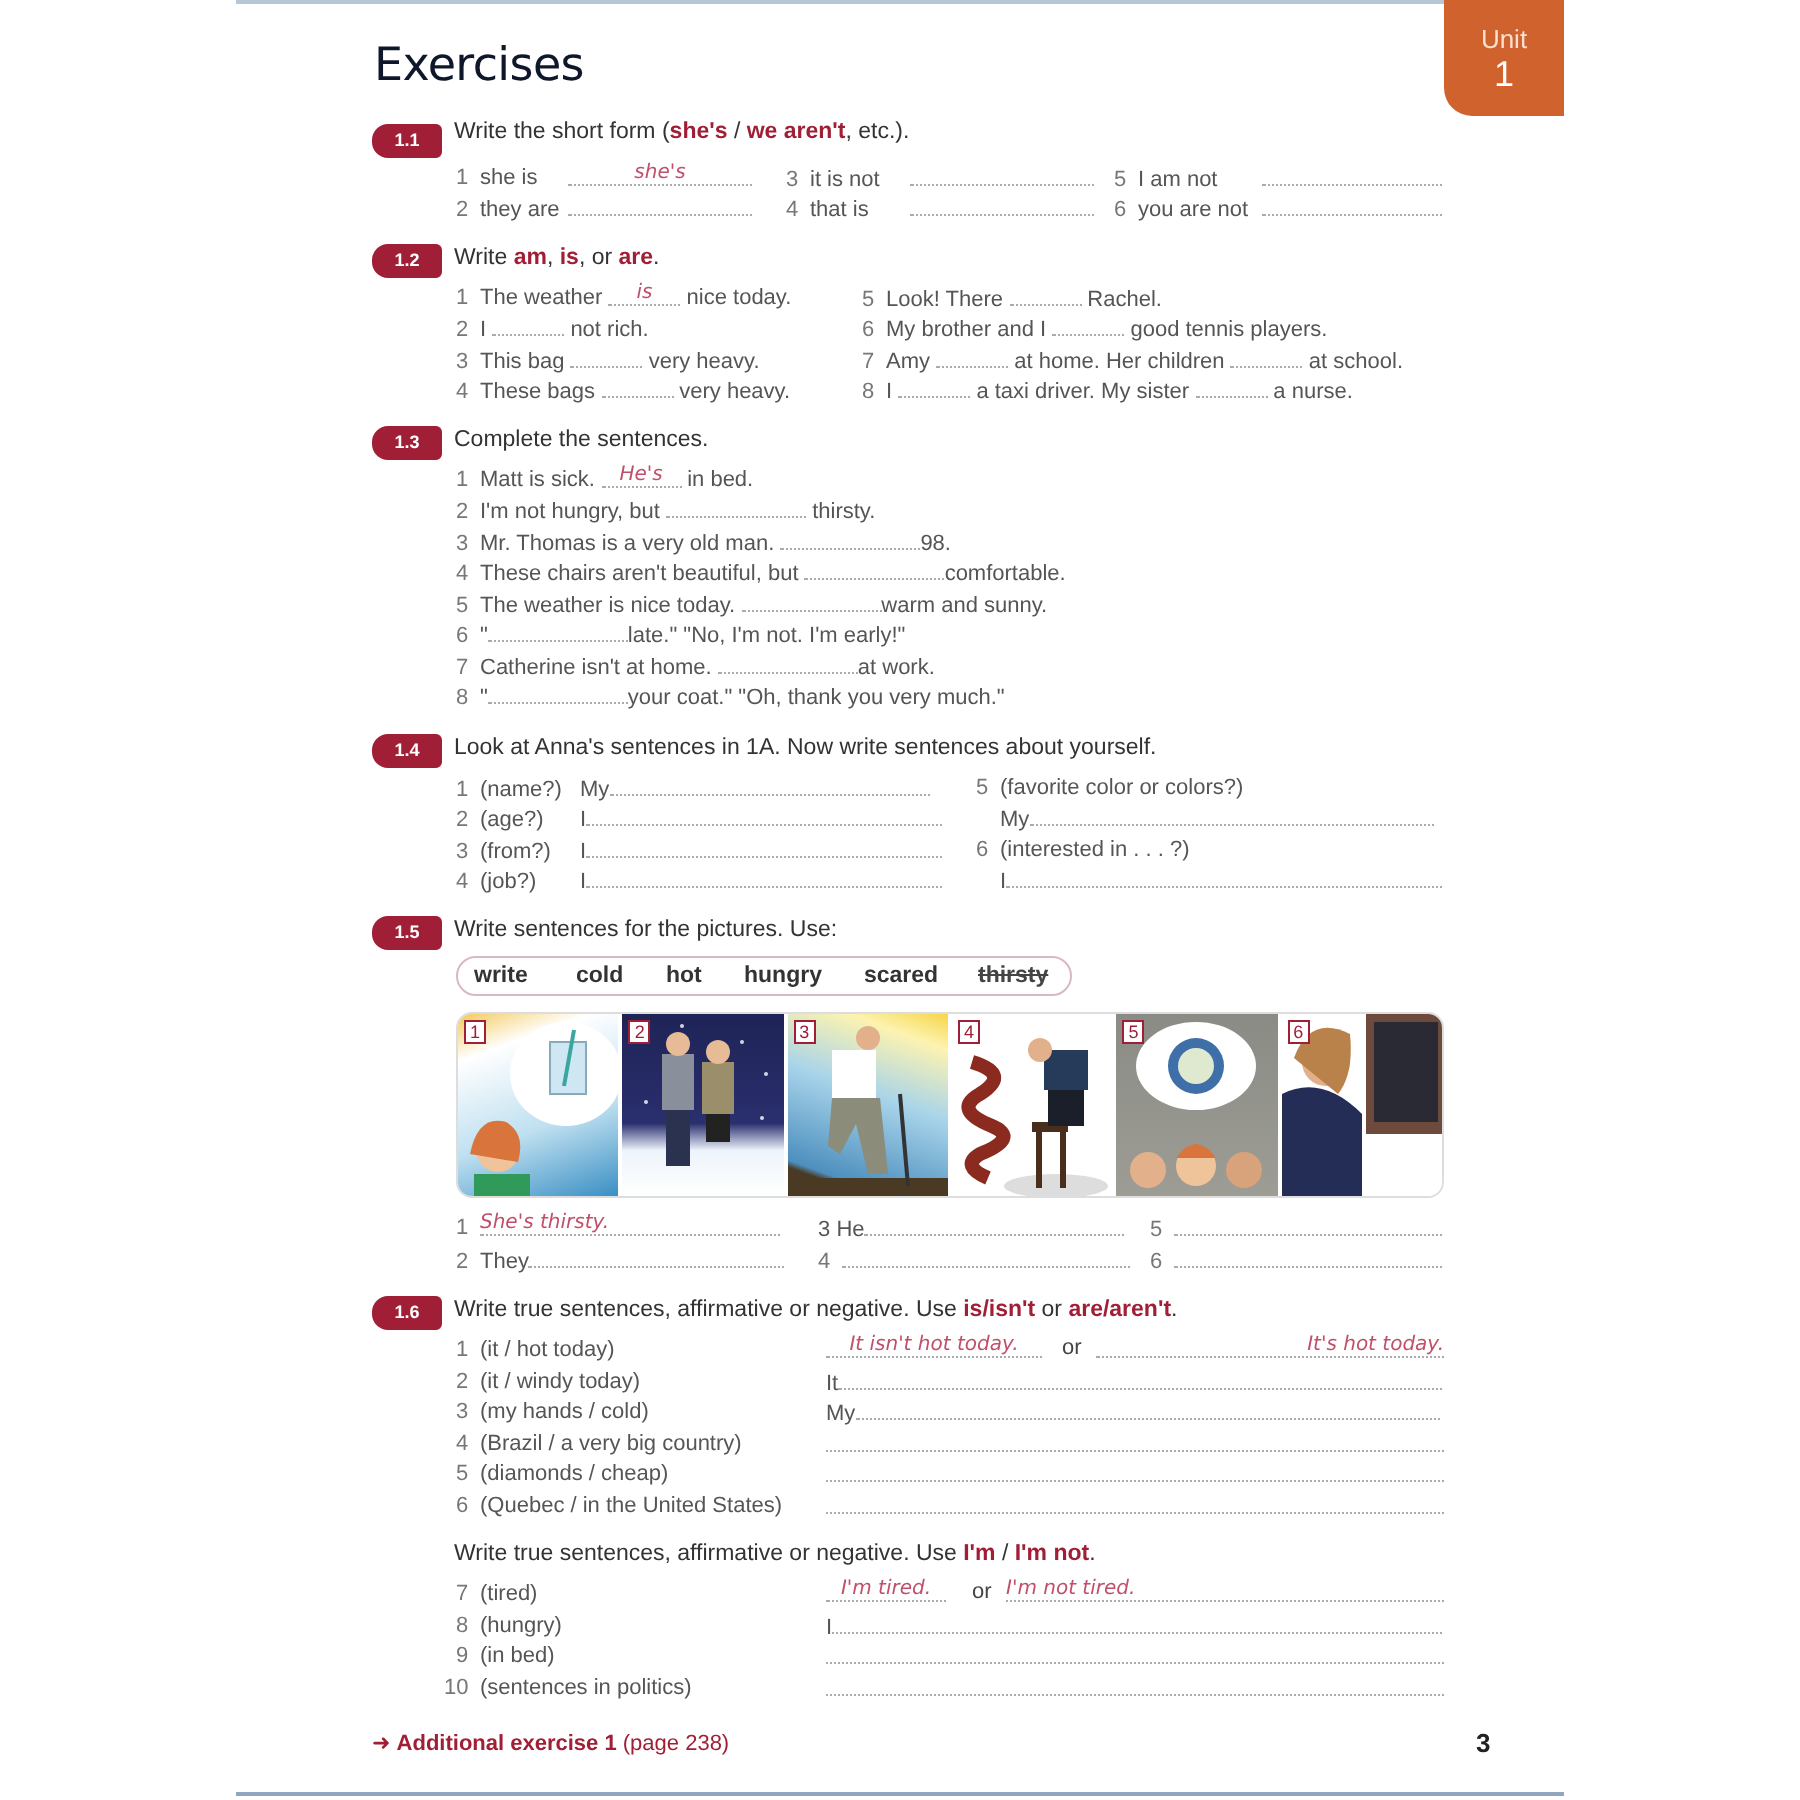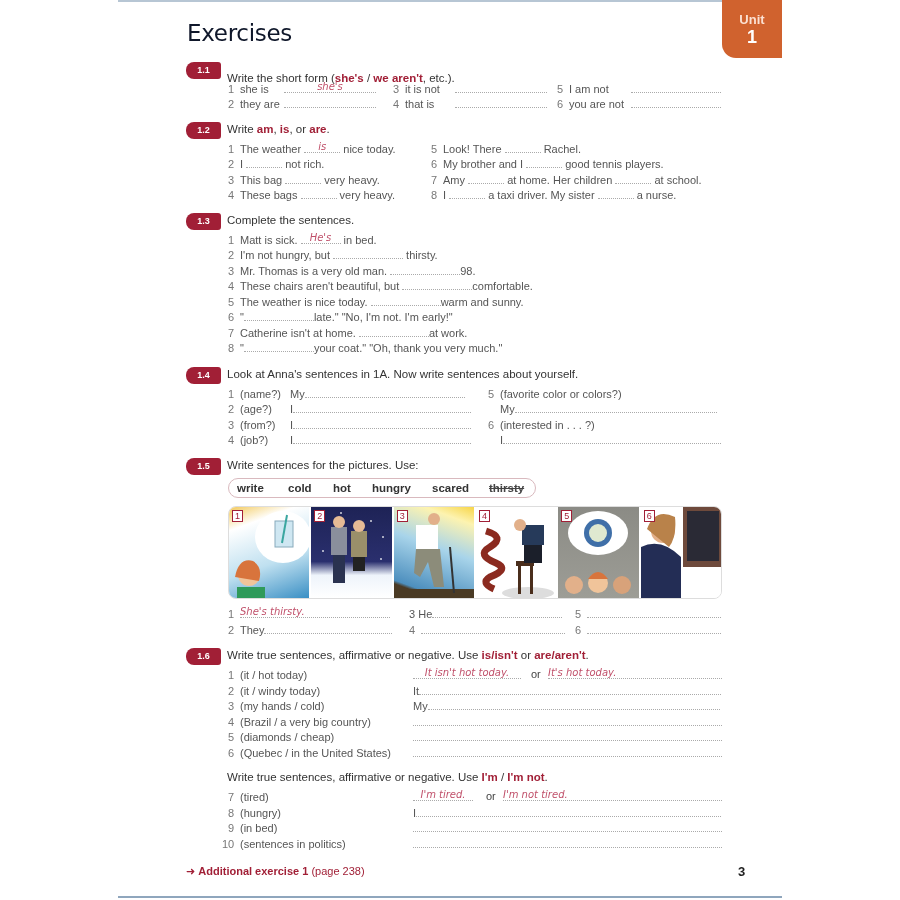--- a/index.html
+++ b/index.html
@@ -1,20 +1,20 @@
 <!DOCTYPE html>
 <html><head>
 <meta charset="utf-8">
 <style>
   * { box-sizing: border-box; margin: 0; padding: 0; }
   html, body { width: 900px; height: 900px; background: #ffffff; overflow: hidden; }
   body { position: relative; font-family: "Liberation Sans", sans-serif; color: #4a4a4a; }
   .topline { position: absolute; left: 118px; top: 0; width: 604px; height: 2px; background: #b7c6d4; }
   .bottomline { position: absolute; left: 118px; top: 896px; width: 664px; height: 2px; background: #8fa6bd; }
-  .unit-tab { position: absolute; left: 722px; top: 0; width: 60px; height: 58px; background: #d0622e; border-bottom-left-radius: 14px; color: #fbe0d2; text-align: center; font-weight: bold; }
+  .unit-tab { position: absolute; left: 722px; top: 0; width: 60px; height: 58px; background: #d0622e; border-bottom-left-radius: 14px; color: #fbe0d2; text-align: center; }
   .unit-tab .u1 { font-size: 13px; margin-top: 13px; line-height: 14px; }
   .unit-tab .u2 { font-size: 18px; line-height: 20px; color: #fff; }
   .title { position: absolute; left: 187px; top: 20px; font-size: 23px; color: #0f172a; font-family: "DejaVu Sans", sans-serif; letter-spacing: -0.3px; }
   .ex-badge { position: absolute; left: 186px; width: 35px; height: 17px; background: #a11f36; color: #fff; font-size: 9px; font-weight: bold; text-align: center; line-height: 17px; border-radius: 8px 3px 3px 8px; }
   .instr { position: absolute; left: 227px; font-size: 11.5px; color: #333; white-space: nowrap; }
   .instr b { color: #a11f36; }
   .line { position: absolute; font-size: 11px; color: #555; white-space: nowrap; line-height: 14px; }
   .num { display: inline-block; width: 12px; color: #777; }
   .blank { display: inline-block; border-bottom: 1px dotted #aaa; height: 11px; vertical-align: baseline; position: relative; text-align: center; }
   .ans { color: #c0506a; font-family: "DejaVu Sans", sans-serif; font-size: 10px; font-style: italic; position: relative; top: -3px; }
@@ -34,21 +34,21 @@
 <body>
 
 <div class="topline"></div>
 <div class="unit-tab">
   <div class="u1">Unit</div>
   <div class="u2">1</div>
 </div>
 <div class="title">Exercises</div>
 
 <div class="ex-badge" style="top:62px">1.1</div>
-<div class="instr" style="top:72px"><span>Write the short form (</span><b>she's</b><span> / </span><b>we aren't</b><span>, etc.).</span></div>
+<div class="instr" style="top:60px"><span>Write the short form (</span><b>she's</b><span> / </span><b>we aren't</b><span>, etc.).</span></div>
 <div class="line" style="left:228px;top:82px"><span class="num">1</span><span style="display:inline-block;width:44px">she is</span><span class="blank" style="width:92px"><span class="ans">she's</span></span></div>
 <div class="line" style="left:228px;top:97px"><span class="num">2</span><span style="display:inline-block;width:44px">they are</span><span class="blank" style="width:92px"></span></div>
 <div class="line" style="left:393px;top:82px"><span class="num">3</span><span style="display:inline-block;width:50px">it is not</span><span class="blank" style="width:92px"></span></div>
 <div class="line" style="left:393px;top:97px"><span class="num">4</span><span style="display:inline-block;width:50px">that is</span><span class="blank" style="width:92px"></span></div>
 <div class="line" style="left:557px;top:82px"><span class="num">5</span><span style="display:inline-block;width:62px">I am not</span><span class="blank" style="width:90px"></span></div>
 <div class="line" style="left:557px;top:97px"><span class="num">6</span><span style="display:inline-block;width:62px">you are not</span><span class="blank" style="width:90px"></span></div>
 
 <div class="ex-badge" style="top:122px">1.2</div>
 <div class="instr" style="top:123px"><span>Write </span><b>am</b><span>, </span><b>is</b><span>, or </span><b>are</b><span>.</span></div>
 <div class="line" style="left:228px;top:142px"><span class="num">1</span><span>The weather</span> <span class="blank" style="width:36px"><span class="ans">is</span></span> <span>nice today.</span></div>
@@ -183,21 +183,21 @@
 
 <div class="line" style="left:228px;top:668px"><span class="num">1</span><span>(it / hot today)</span></div>
 <div class="line" style="left:228px;top:684px"><span class="num">2</span><span>(it / windy today)</span></div>
 <div class="line" style="left:228px;top:699px"><span class="num">3</span><span>(my hands / cold)</span></div>
 <div class="line" style="left:228px;top:715px"><span class="num">4</span><span>(Brazil / a very big country)</span></div>
 <div class="line" style="left:228px;top:730px"><span class="num">5</span><span>(diamonds / cheap)</span></div>
 <div class="line" style="left:228px;top:746px"><span class="num">6</span><span>(Quebec / in the United States)</span></div>
 
 <div class="line" style="left:413px;top:668px"><span class="blank" style="width:108px"><span class="ans">It isn't hot today.</span></span></div>
 <div class="or" style="left:531px;top:668px">or</div>
-<div class="line" style="left:548px;top:668px"><span class="blank" style="width:174px;text-align:left"><span class="ans">It's hot today.</span></span></div>
+<div class="line" style="left:548px;top:668px"><span class="blank" style="width:174px;text-align:right"><span class="ans">It's hot today.</span></span></div>
 <div class="line" style="left:413px;top:684px"><span>It</span><span class="blank" style="width:302px"></span></div>
 <div class="line" style="left:413px;top:699px"><span>My</span><span class="blank" style="width:292px"></span></div>
 <div class="line" style="left:413px;top:715px"><span class="blank" style="width:309px"></span></div>
 <div class="line" style="left:413px;top:730px"><span class="blank" style="width:309px"></span></div>
 <div class="line" style="left:413px;top:746px"><span class="blank" style="width:309px"></span></div>
 
 <div class="instr" style="top:771px"><span>Write true sentences, affirmative or negative.  Use </span><b>I'm</b><span> / </span><b>I'm not</b><span>.</span></div>
 
 <div class="line" style="left:228px;top:790px"><span class="num">7</span><span>(tired)</span></div>
 <div class="line" style="left:228px;top:806px"><span class="num">8</span><span>(hungry)</span></div>

